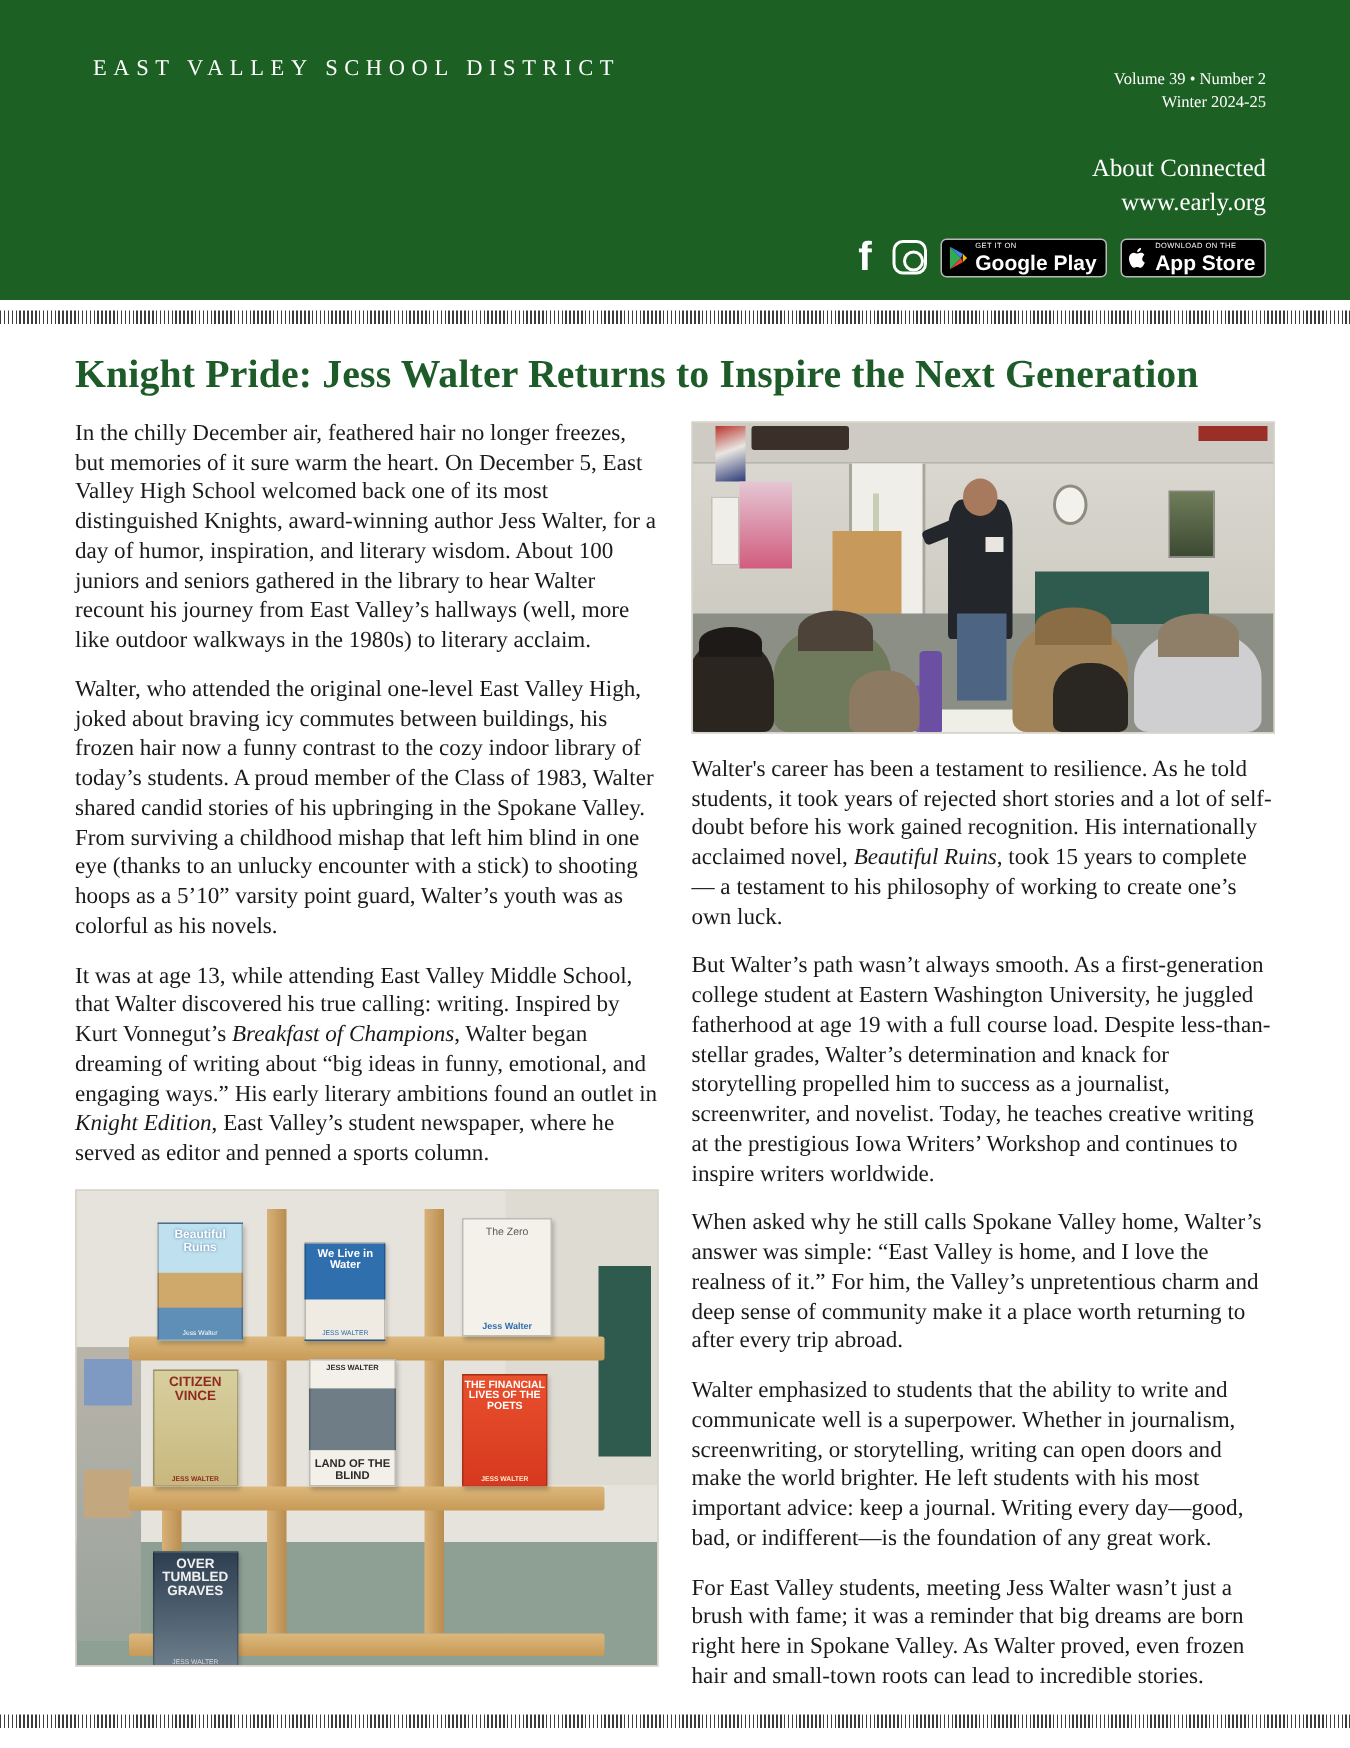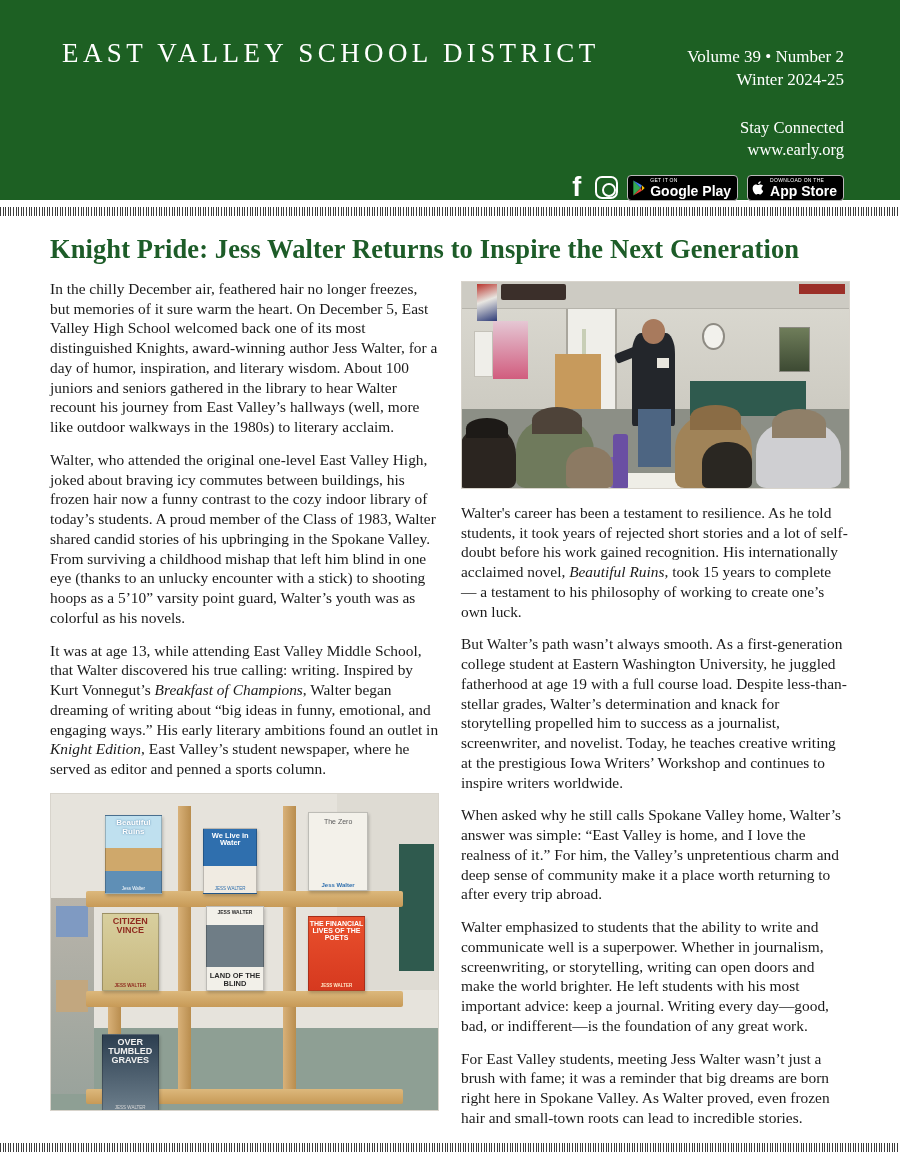--- a/index.html
+++ b/index.html
@@ -19,21 +19,21 @@
     height: 200px;
     position: relative;
     padding: 0;
   }
   .mast-left {
     position: absolute;
     left: 62px; top: 38px;
   }
   .district-name {
     color: #ffffff;
-    font-size: 27px;
+    font-size: 15px;
     letter-spacing: 4.4px;
     font-family: "Liberation Serif", "DejaVu Serif", serif;
     white-space: nowrap;
   }
   .paper-title {
     color: #ffffff;
     font-size: 86px;
     line-height: 0.97;
     margin-top: 4px;
     font-family: "Liberation Serif", "DejaVu Serif", serif;
@@ -41,21 +41,21 @@
     white-space: nowrap;
   }
 
   .mast-right {
     position: absolute;
     right: 56px; top: 46px;
     text-align: right;
     color: #ffffff;
   }
   .issue-line {
-    font-size: 17px;
+    font-size: 11px;
     line-height: 1.33;
     white-space: nowrap;
   }
   .connect-block { margin-top: 26px; }
   .connect-label { font-size: 16.5px; line-height: 1.35; white-space: nowrap; }
   .connect-url   { font-size: 16.5px; line-height: 1.35; white-space: nowrap; }
 
   .badge-row {
     margin-top: 13px;
     display: flex;
@@ -261,21 +261,21 @@
 <header class="masthead">
   <div class="mast-left">
     <div class="district-name">EAST VALLEY SCHOOL DISTRICT</div>
   </div>
 
   <div class="mast-right">
     <div class="issue-line">Volume 39 • Number 2</div>
     <div class="issue-line">Winter 2024-25</div>
 
     <div class="connect-block">
-      <div class="connect-label">Stay Connected</div>
+      <div class="connect-label">About Connected</div>
       <div class="connect-url">www.early.org</div>
     </div>
 
     <div class="badge-row">
       <div class="fb-icon">f</div>
       <div class="ig-icon"></div>
 
       <div class="store-badge">
         <svg class="store-glyph" viewBox="0 0 24 28">
           <polygon points="2,1 2,27 15,14" fill="#34a853"></polygon>

